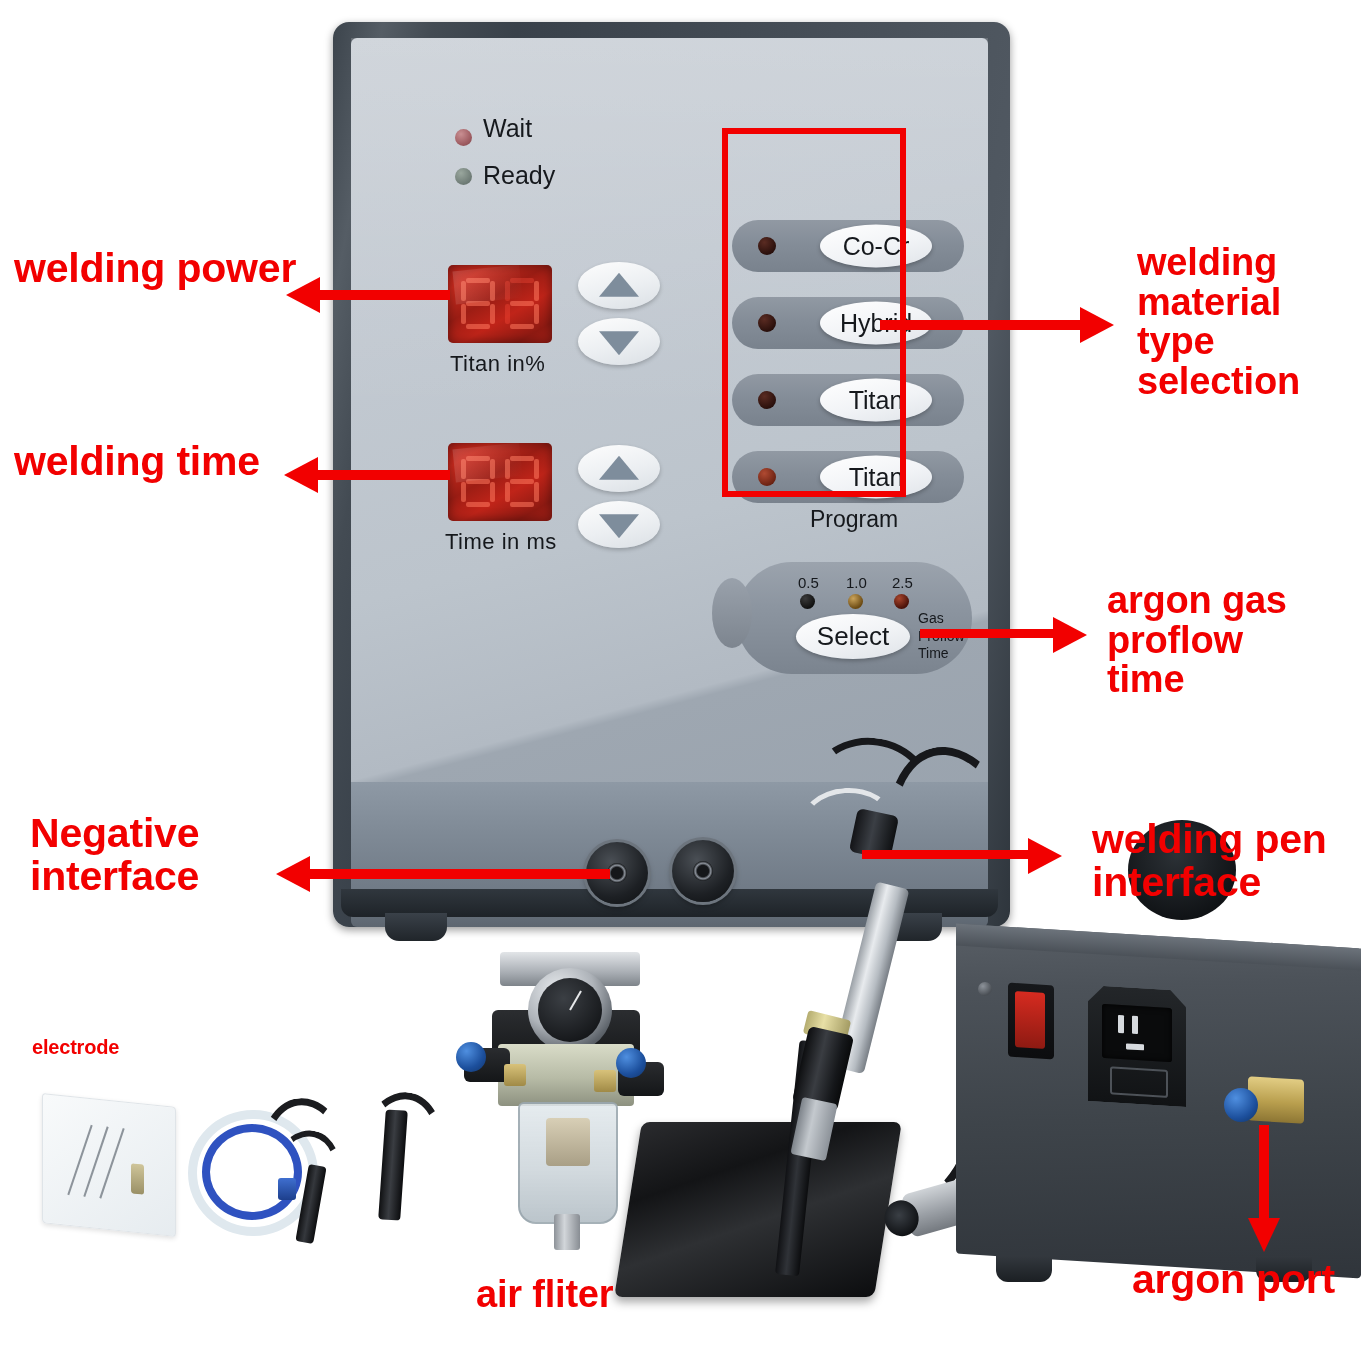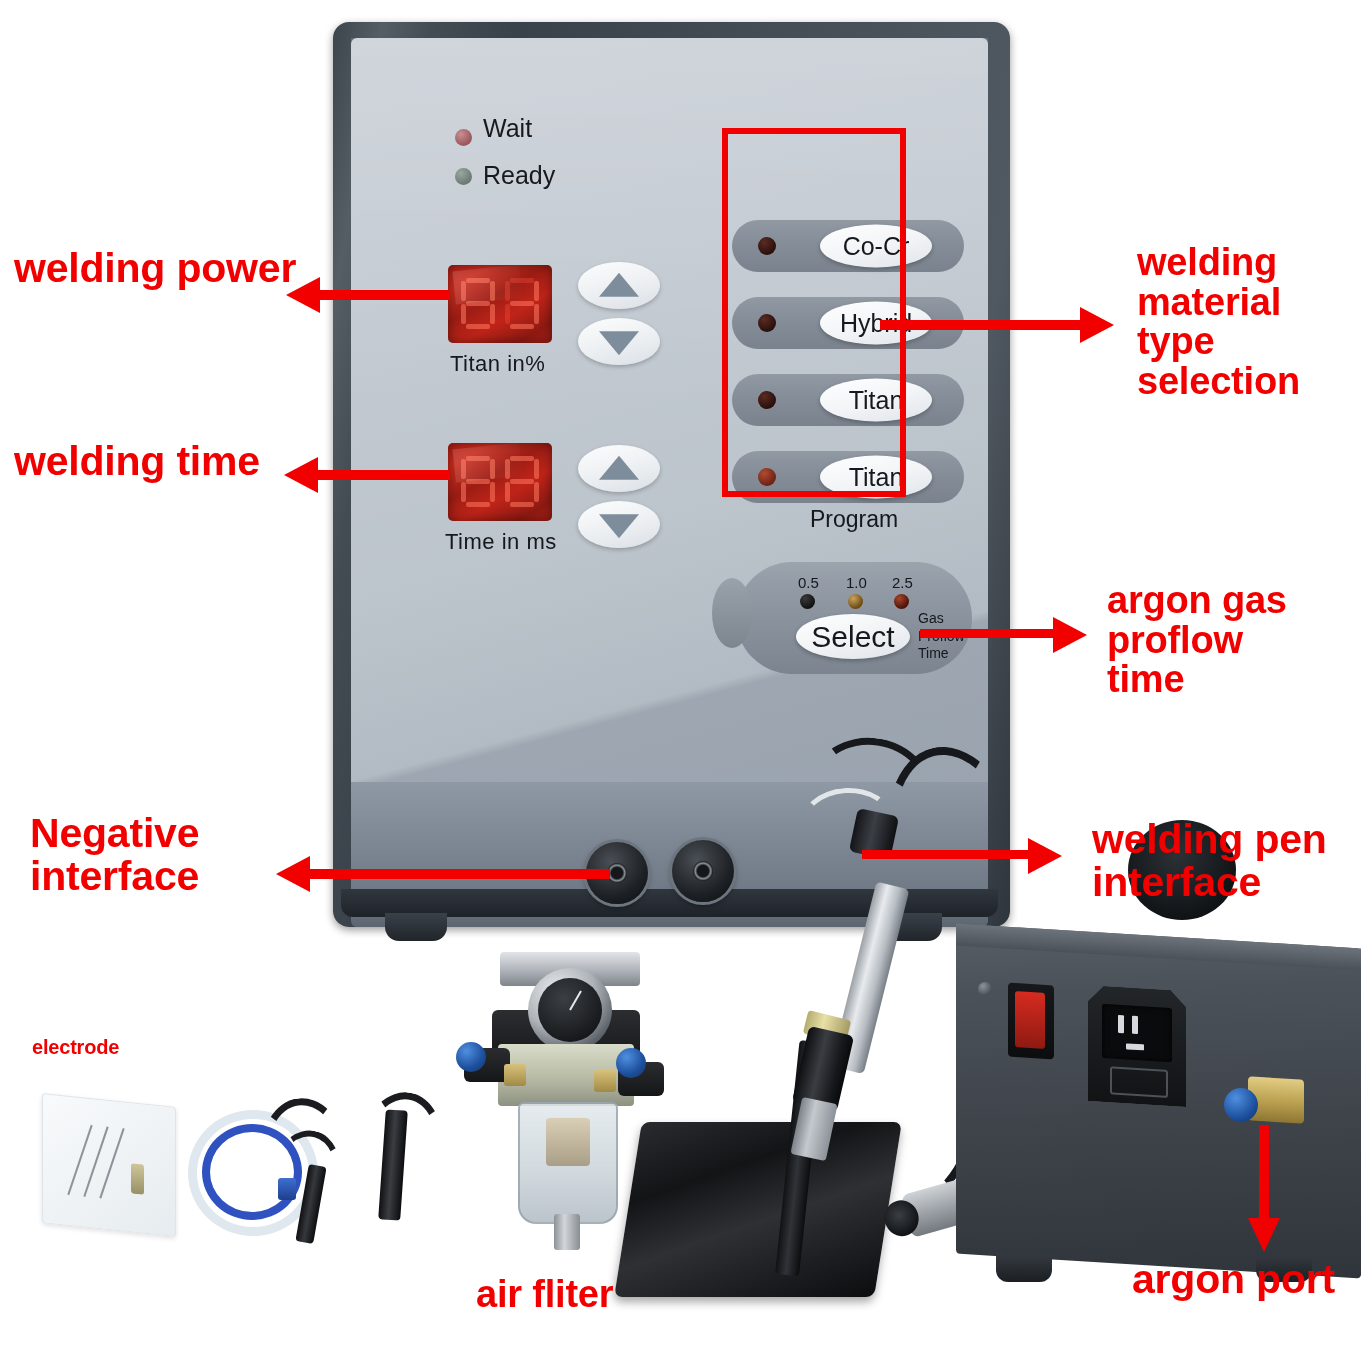--- a/index.html
+++ b/index.html
@@ -107,21 +107,21 @@
   .gaspod:before{content:"";position:absolute;left:-24px;top:16px;width:40px;height:70px;
     border-radius:50%;background:linear-gradient(180deg,#99a1ab,#7d858f);}
   .gas-tick{position:absolute;font-size:15px;color:#15181c;}
   .gas-led{position:absolute;width:15px;height:15px;border-radius:50%;}
   .gas-led.off{background:radial-gradient(circle at 35% 30%,#3a3a3a,#111 70%);}
   .gas-led.amber{background:radial-gradient(circle at 35% 30%,#caa35a,#6b4a13 70%);}
   .gas-led.red{background:radial-gradient(circle at 35% 30%,#a8452c,#4a1209 70%);}
   .selectbtn{position:absolute;left:60px;top:52px;width:114px;height:45px;border-radius:50%;
     background:linear-gradient(165deg,#ffffff,#f0f2f5 55%,#dfe3e8);
     box-shadow:0 2px 4px rgba(0,0,0,.25);
-    display:flex;align-items:center;justify-content:center;font-size:30px;color:#15181c;}
+    display:flex;align-items:center;justify-content:center;font-size:26px;color:#15181c;}
   .gas-txt{position:absolute;left:182px;top:48px;font-size:14px;color:#15181c;
     line-height:1.25;text-align:left;}
 
   
   .jack{position:absolute;width:62px;height:62px;border-radius:50%;
     background:radial-gradient(circle at 40% 32%,#4a4f55,#1d2024 62%,#0c0e10);
     box-shadow:0 0 0 3px #6d757e,0 3px 6px rgba(0,0,0,.5);}
   .jack:after{content:"";position:absolute;left:50%;top:50%;transform:translate(-50%,-50%);
     width:20px;height:20px;border-radius:50%;
     background:radial-gradient(circle,#15171a 40%,#8b919a 55%,#101214 70%);}

